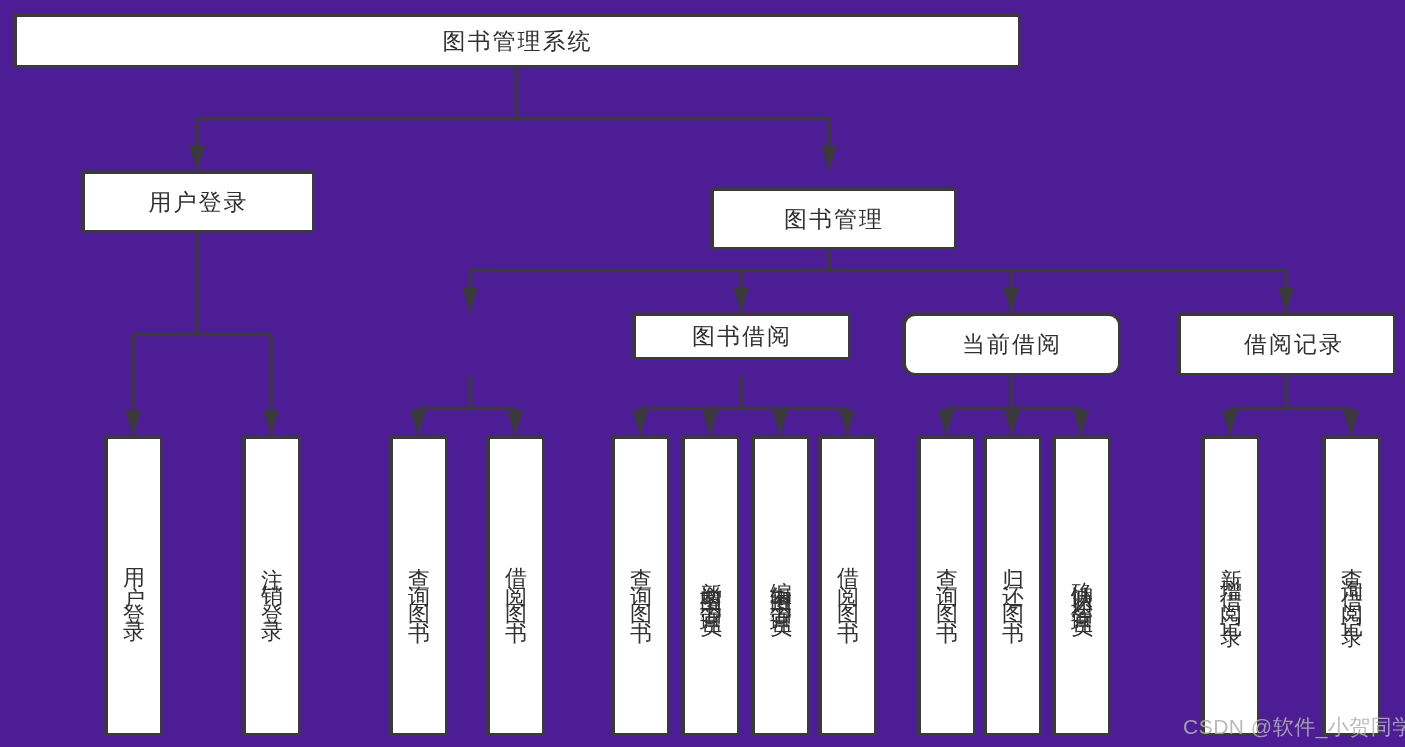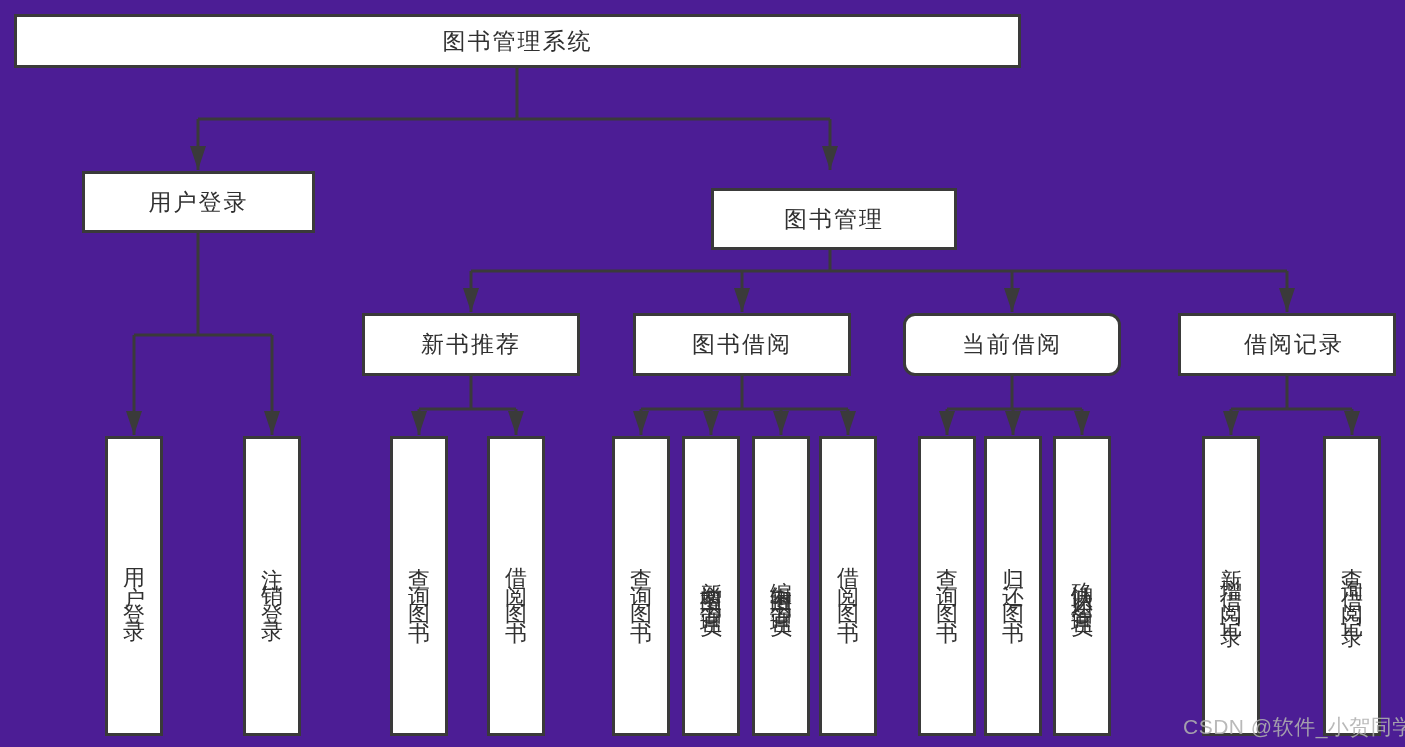--- a/index.html
+++ b/index.html
@@ -105,24 +105,21 @@
     <span class="h-label">图书管理系统</span>
   </div>
 
   <div class="node" style="left:82px;top:171px;width:233px;height:62px;">
     <span class="h-label">用户登录</span>
   </div>
   <div class="node" style="left:711px;top:188px;width:246px;height:62px;">
     <span class="h-label">图书管理</span>
   </div>
 
-  <div class="node" style="left:362px;top:313px;width:218px;height:63px;">
-    <span class="h-label">新书推荐</span>
-  </div>
-  <div class="node" style="left:633px;top:313px;width:218px;height:63px;">
+  <div class="node" style="left:633px;top:313px;width:218px;height:47px;">
     <span class="h-label">图书借阅</span>
   </div>
   <div class="node" style="left:903px;top:313px;width:218px;height:63px;border-radius:12px;">
     <span class="h-label">当前借阅</span>
   </div>
   <div class="node" style="left:1178px;top:313px;width:218px;height:63px;padding-left:14px;">
     <span class="h-label">借阅记录</span>
   </div>
 
   <div class="leaf" style="left:105px;">

